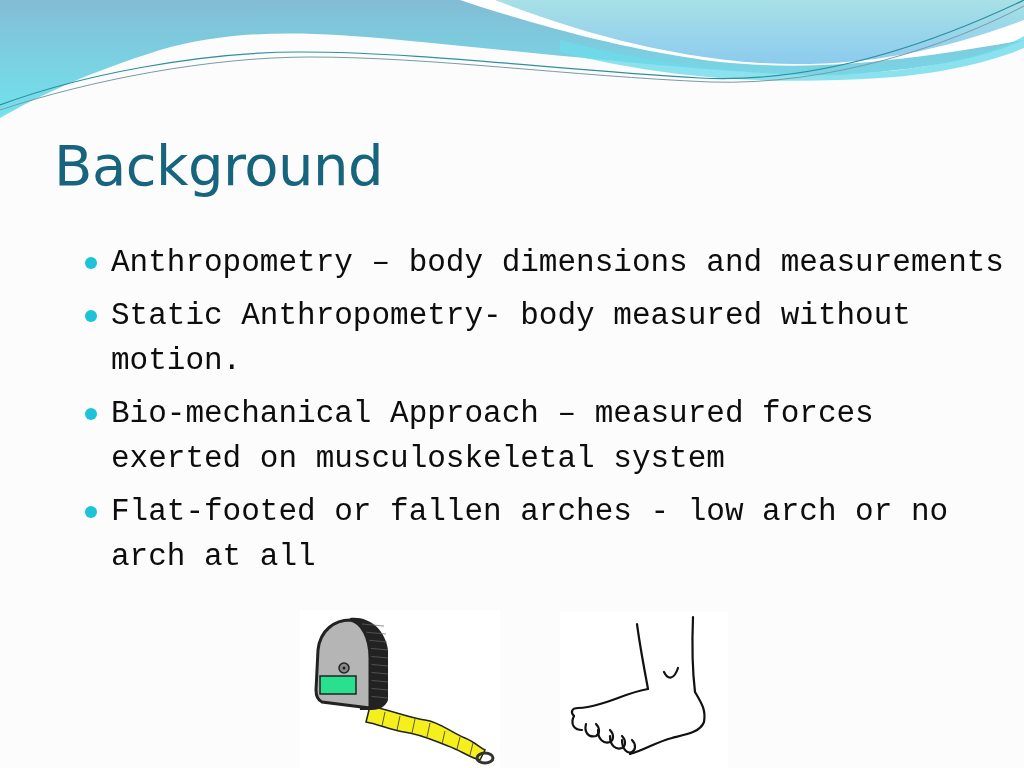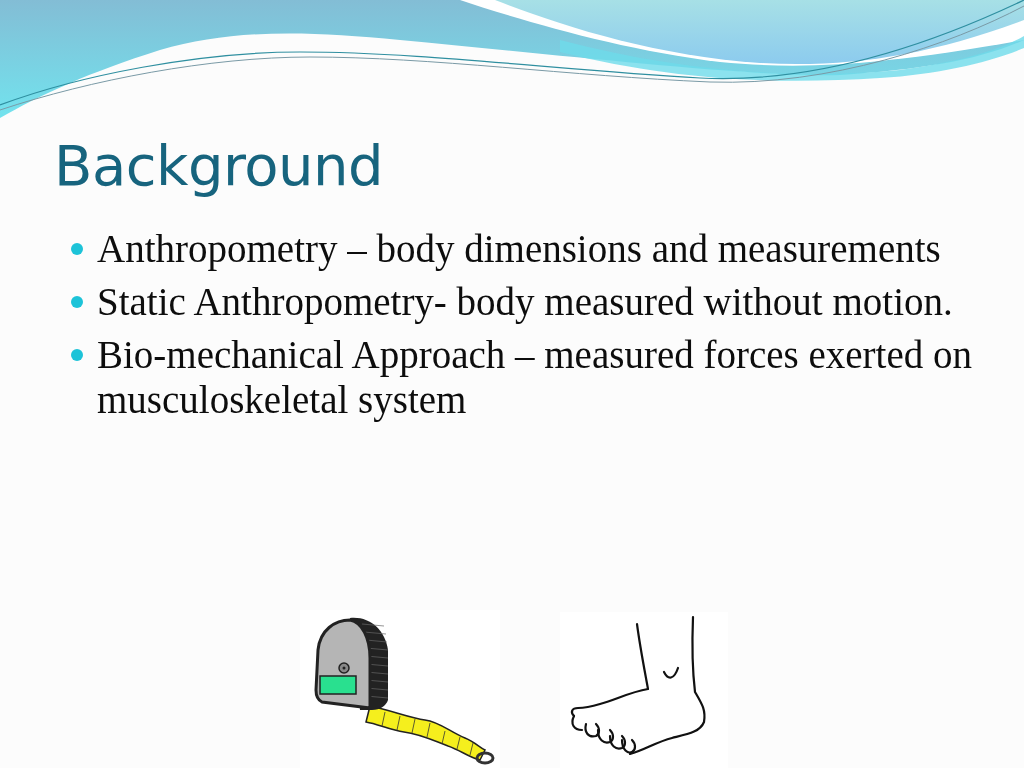--- a/index.html
+++ b/index.html
@@ -34,25 +34,25 @@
       font-size: 56px;
       line-height: 76px;
       color: #17647e;
       letter-spacing: -0.5px;
     }
     .bullets {
       position: absolute;
       left: 66px;
       top: 222px;
       width: 920px;
-      margin: 4px;
+      margin: 18px;
       padding: 0;
       list-style: none;
-      font-family: Liberation Serif, serif;
-      font-size: 39px;
+      font-family: Liberation Mono, monospace;
+      font-size: 31px;
       line-height: 45px;
       color: #0d0d0d;
     }
     .bullets li {
       position: relative;
       padding-left: 27px;
       margin-bottom: 8px;
     }
     .bullets li .dot {
       position: absolute;
@@ -117,20 +117,24 @@
       <span>Anthropometry – body dimensions and measurements</span>
     </li>
     <li>
       <span class="dot"></span>
       <span>Static  Anthropometry- body measured without motion.</span>
     </li>
     <li>
       <span class="dot"></span>
       <span>Bio-mechanical Approach – measured forces exerted on musculoskeletal system</span>
     </li>
+    <li>
+      <span class="dot"></span>
+      <span>Flat-footed or fallen arches - low arch or no arch at all</span>
+    </li>
   </ul>
 
   <svg class="pic tape" viewBox="0 0 200 158">
 
     <path d="M70,96 C90,100 110,108 125,110 C140,112 150,122 165,128 C175,132 180,138 185,140 L180,150 C170,148 160,140 148,136 C132,130 120,124 104,122 C90,120 78,114 66,112 Z" fill="#f5ef1d" stroke="#222" stroke-width="1.5"></path>
     <g stroke="#333" stroke-width="0.8">
       <line x1="85" y1="102" x2="82" y2="116"></line>
       <line x1="100" y1="106" x2="97" y2="120"></line>
       <line x1="115" y1="109" x2="112" y2="123"></line>
       <line x1="130" y1="113" x2="127" y2="127"></line>

